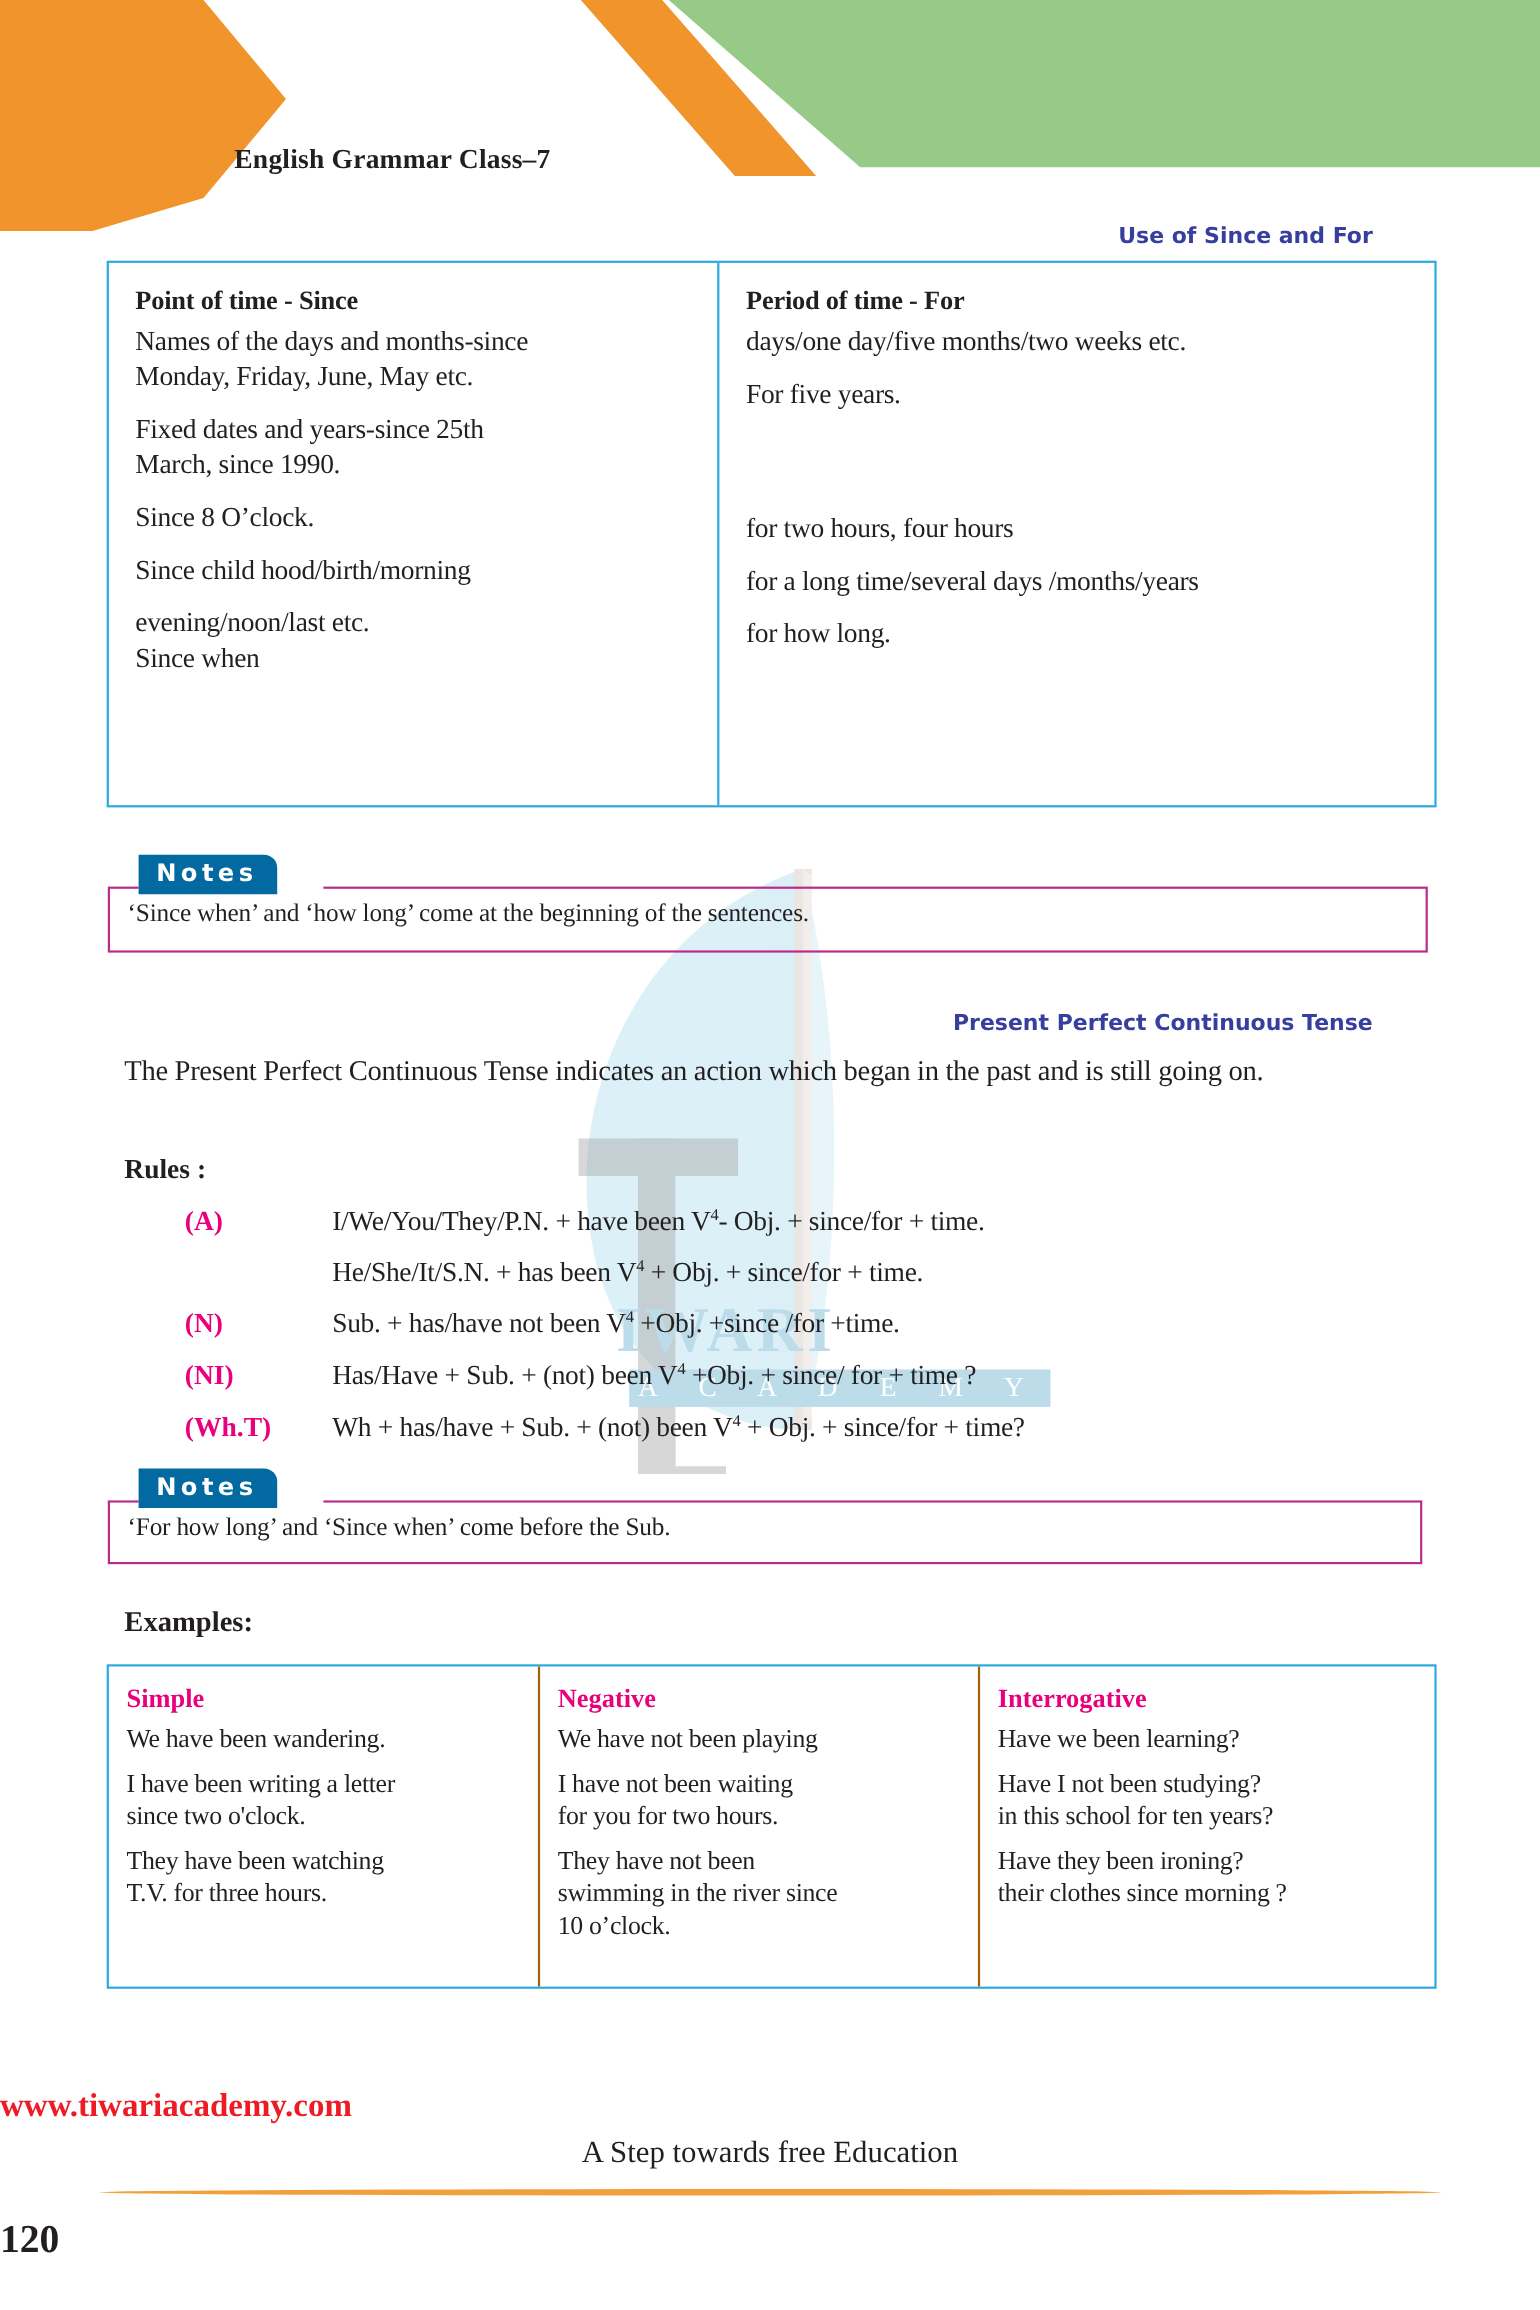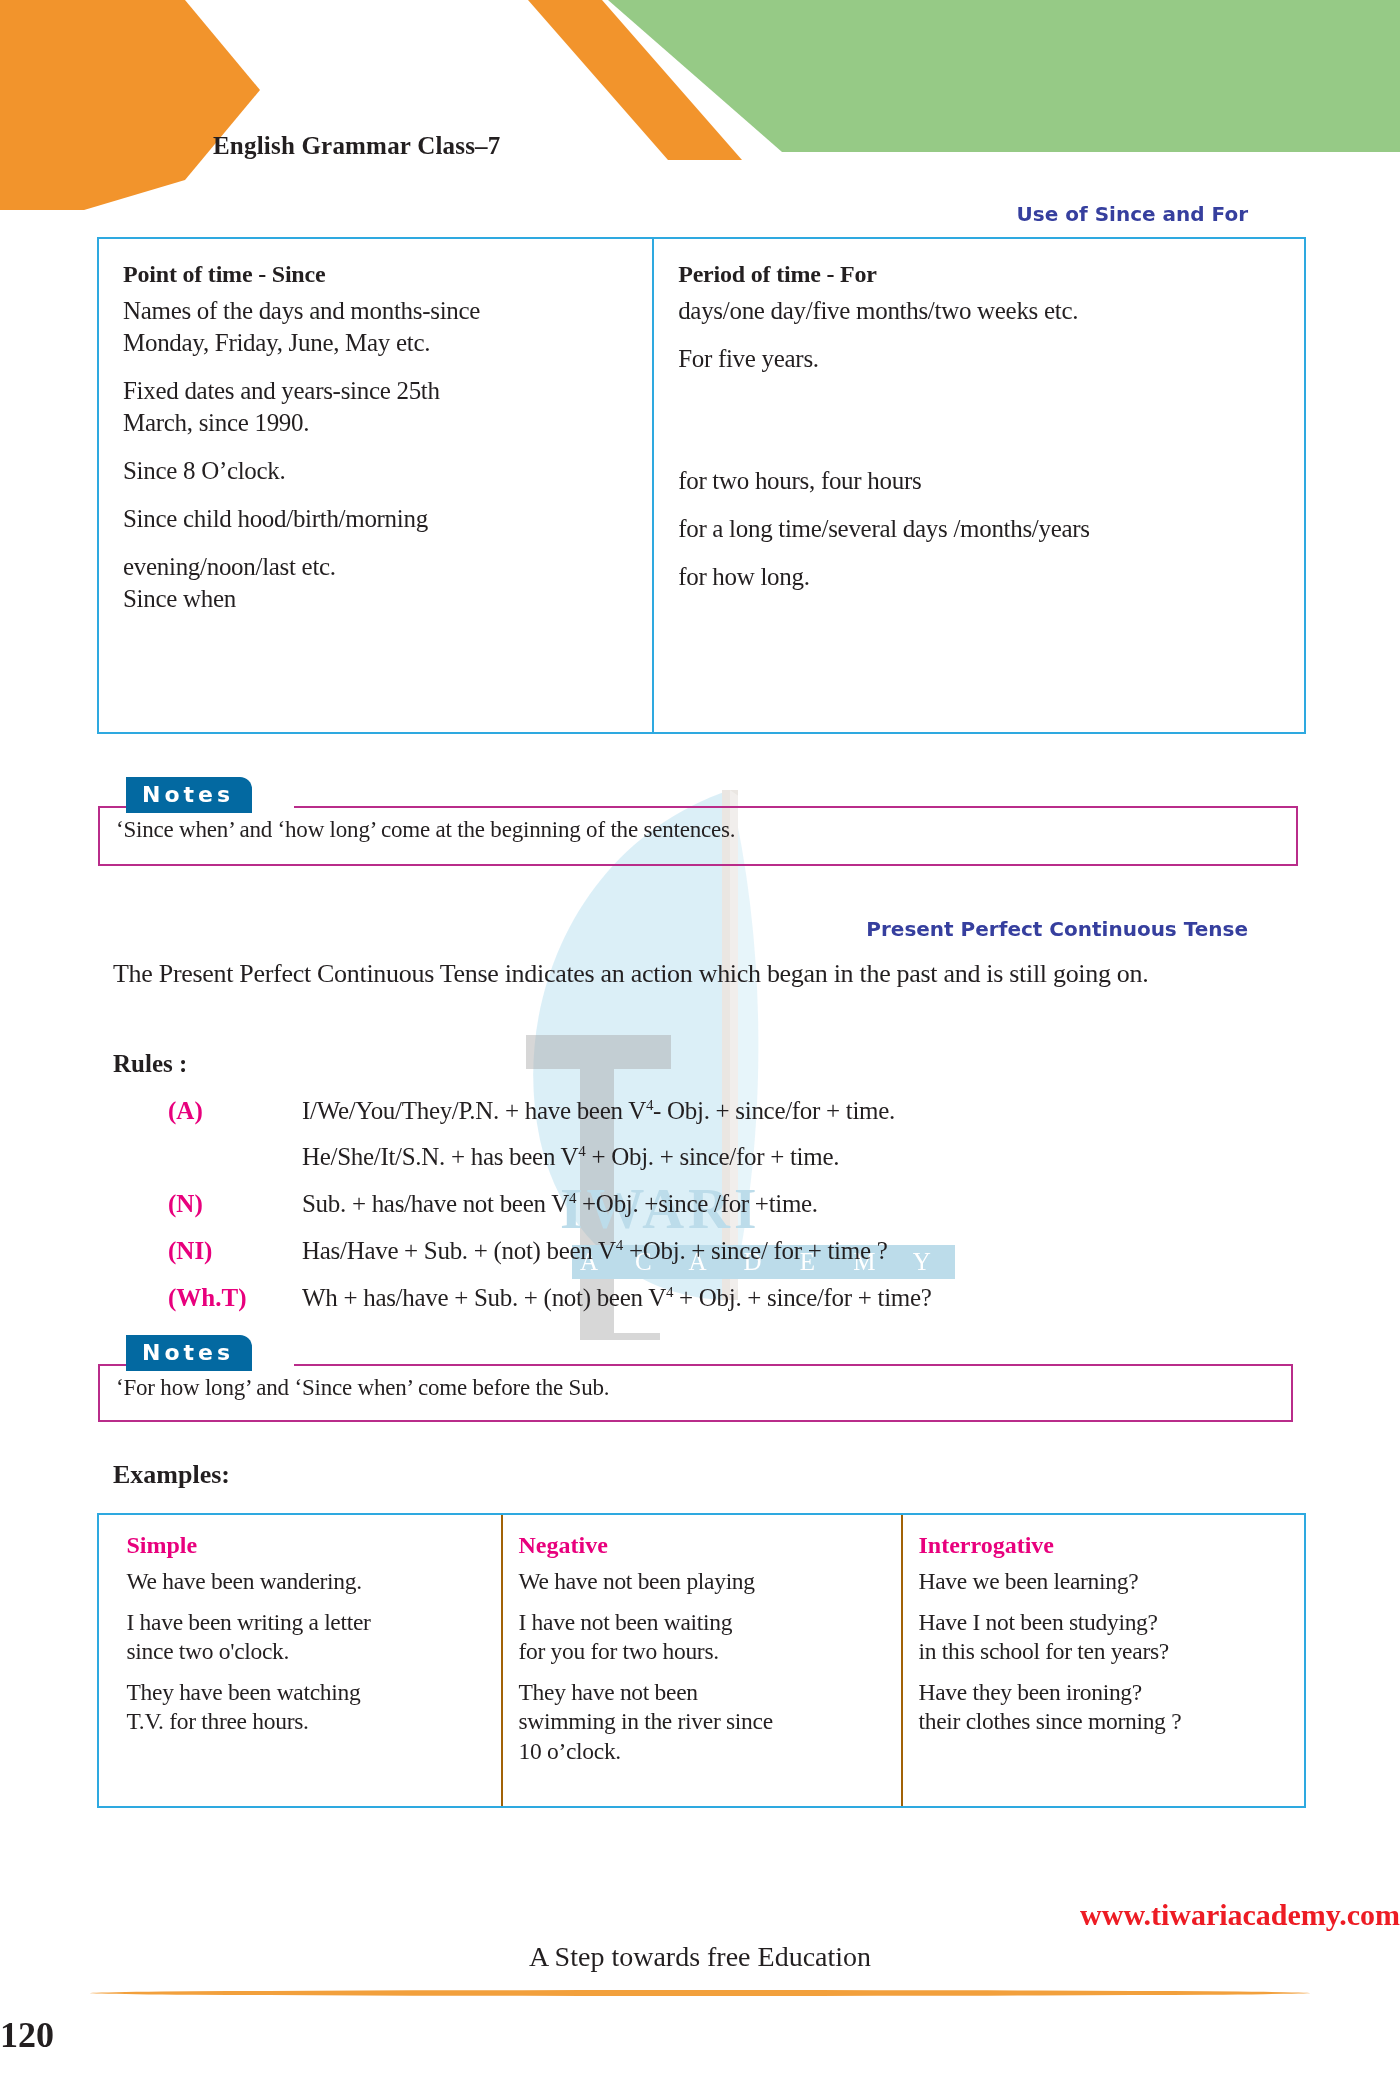--- a/index.html
+++ b/index.html
@@ -172,21 +172,20 @@
     font-weight: bold;
     font-size: 26px;
   }
 
   
   .ex-table {
     position: absolute;
     border: 2px solid #2ea9e0;
     box-sizing: border-box;
     display: flex;
-    justify-content: center;
   }
   .ex-table .ex-col {
     box-sizing: border-box;
     padding: 17px 12px 16px 16px;
   }
   .ex-table .ex-col + .ex-col { border-left: 2px solid #a16207; }
   .ex-head {
     color: #e8007d;
     font-weight: bold;
     font-size: 24px;
@@ -197,21 +196,21 @@
     line-height: 1.26;
     letter-spacing: -0.3px;
     margin-bottom: 11px;
   }
   .ex-line:last-child { margin-bottom: 0; }
 
   
   .footer-site {
     position: absolute;
     width: 1400px;
-    text-align: right;
+    text-align: left;
     font-family: "Liberation Serif", serif;
     font-weight: bold;
     font-size: 30px;
     color: #ed1c24;
   }
   .footer-tag {
     position: absolute;
     width: 1400px;
     text-align: center;
     font-size: 28px;

